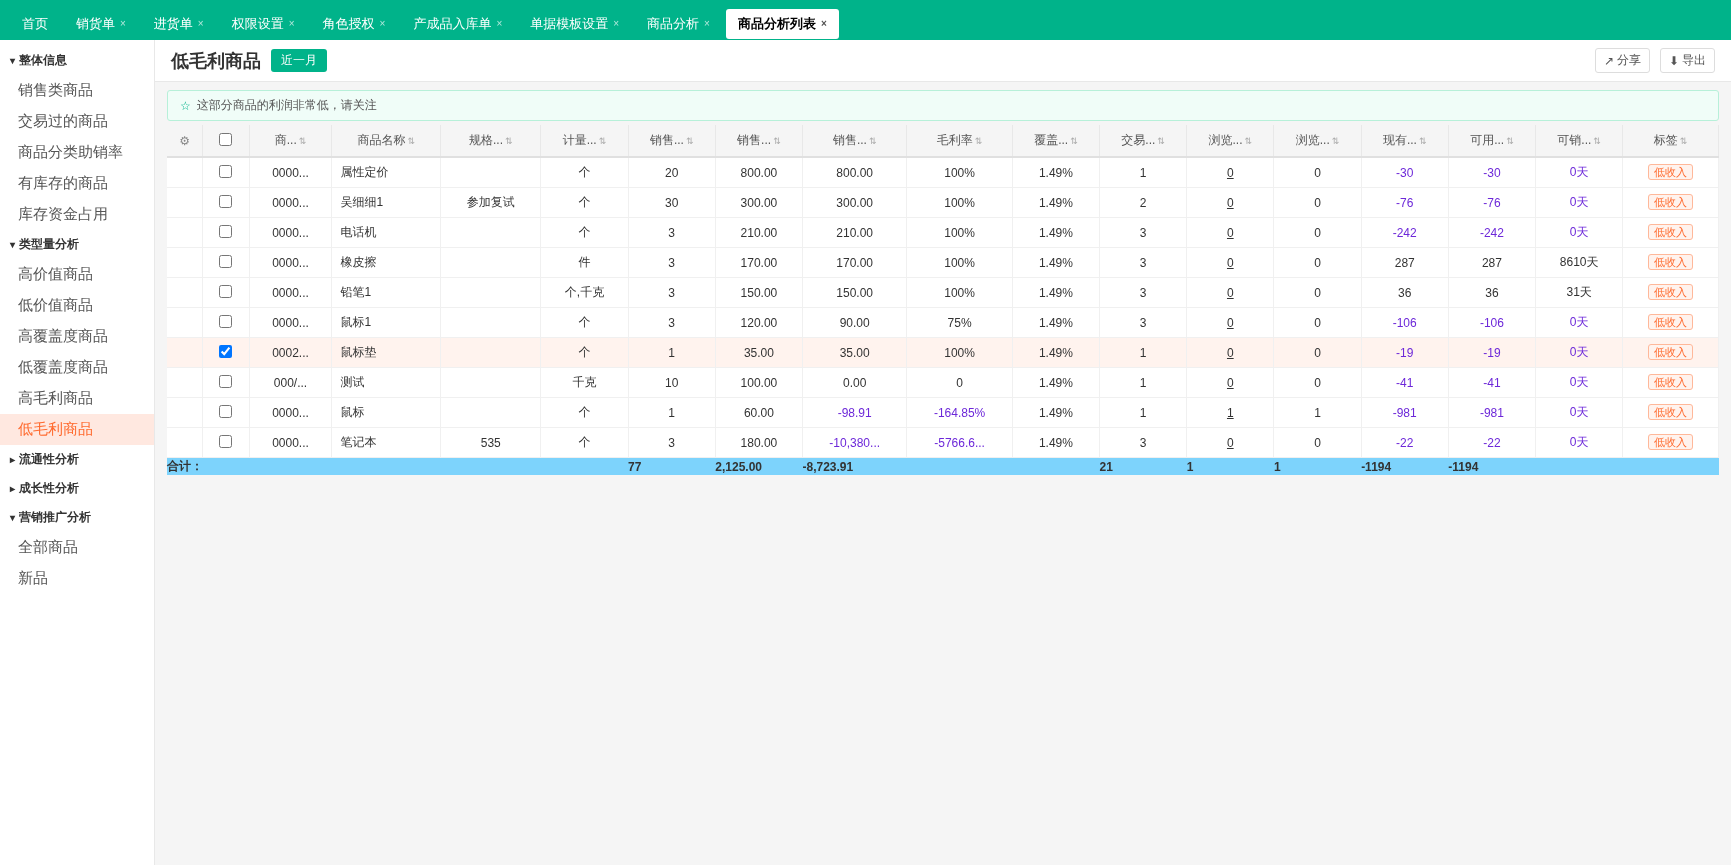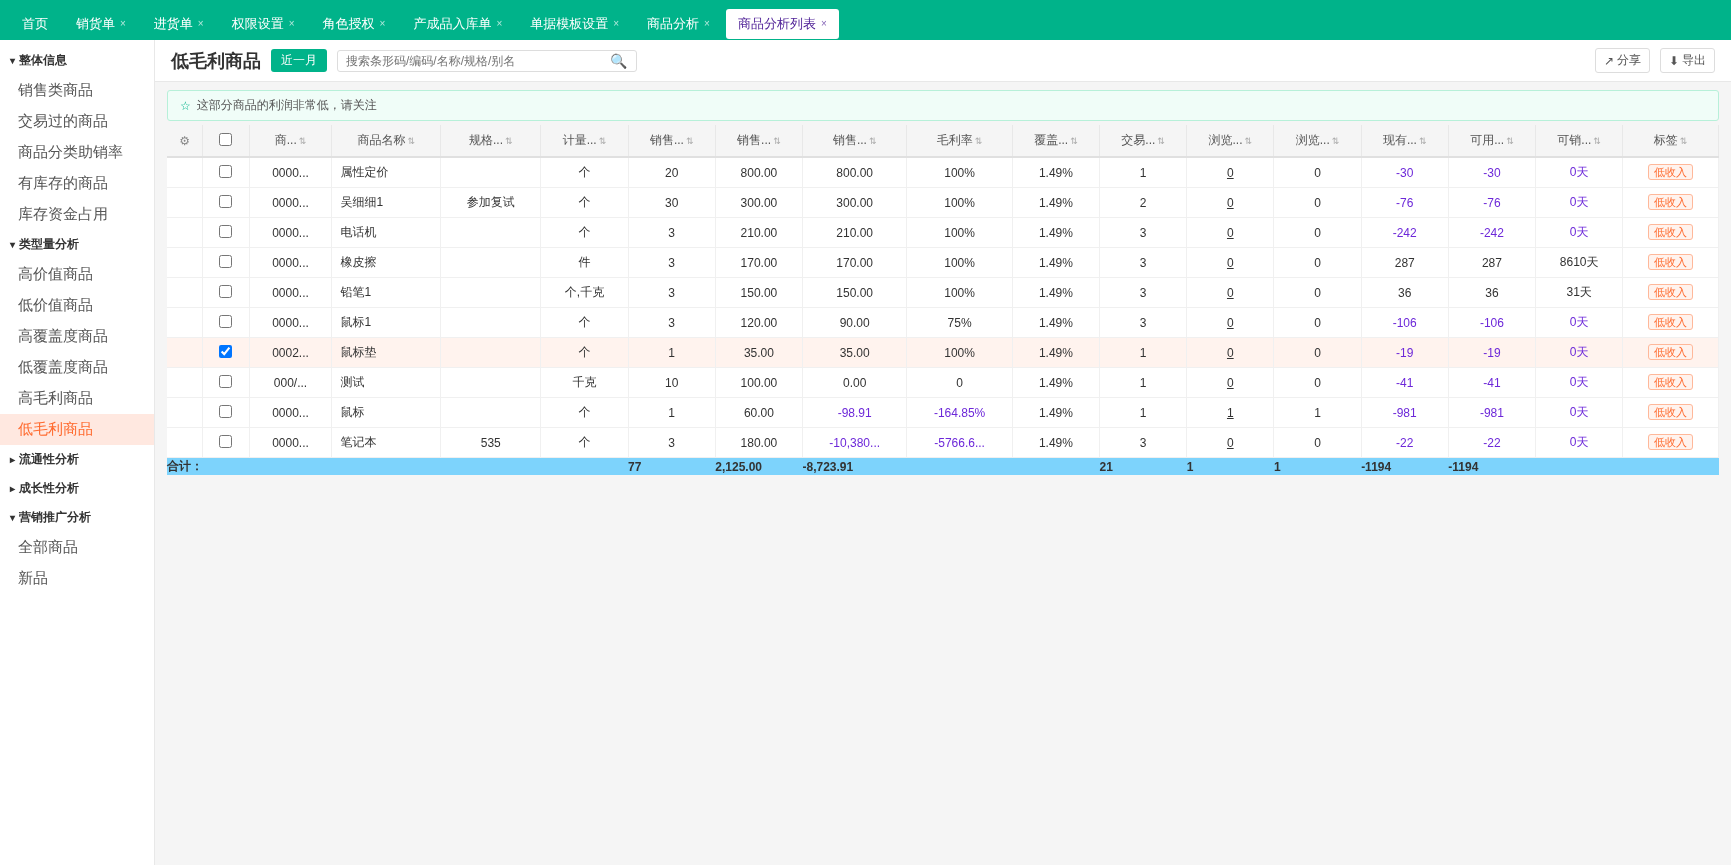--- a/index.html
+++ b/index.html
@@ -16,21 +16,21 @@
     }
     .nav-item {
       color: #fff;
       padding: 6px 12px;
       cursor: pointer;
       font-size: 13px;
       border-radius: 3px;
       white-space: nowrap;
       display: flex; align-items: center; gap: 3px; margin-top: 7px;
     }
-    .nav-item.active { background: #fff; color: #4c1d95; font-weight: normal; }
+    .nav-item.active { background: #fff; color: #000000; font-weight: bold; }
     .nav-item .close-x { font-size: 10px; opacity: 0.7; margin-left: 2px; }
 
     
     .main-layout {
       display: flex;
       height: calc(865px - 40px);
     }
 
     
     .sidebar {
@@ -338,24 +338,20 @@
     <div class="sidebar-item">
       <span>新品</span>
     </div>
   </div>
 
   <div class="content-area">
 
     <div class="content-header">
       <span class="page-title">低毛利商品</span>
       <button class="date-filter-btn">近一月</button>
-      <div class="search-box">
-        <input type="text" placeholder="搜索条形码/编码/名称/规格/别名" style="">
-        <span style="color:#aaa; font-size:14px;">🔍</span>
-      </div>
       <div class="header-actions">
         <div class="action-btn">
           <span>↗</span>
           <span>分享</span>
         </div>
         <div class="action-btn">
           <span>⬇</span>
           <span>导出</span>
         </div>
       </div>

